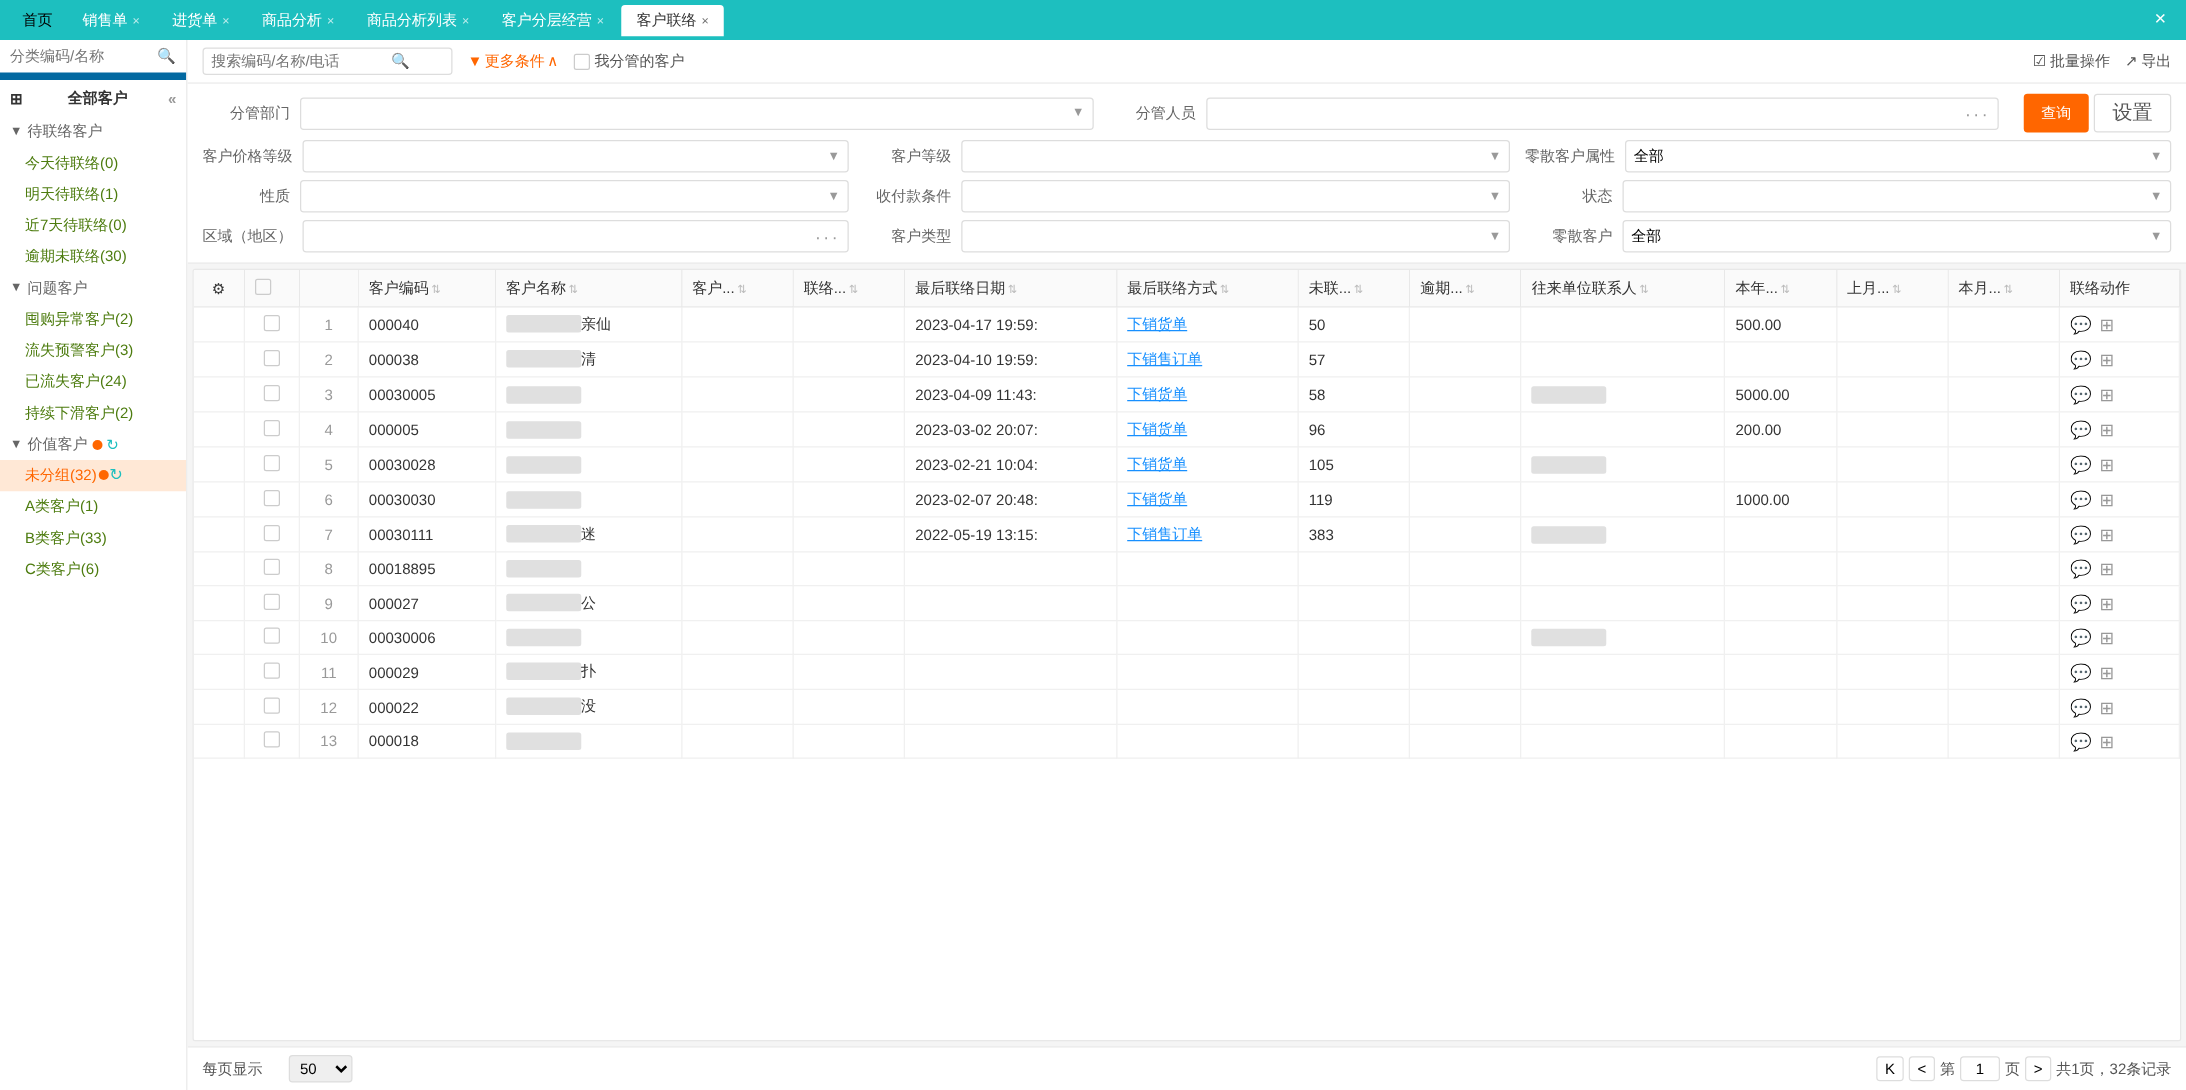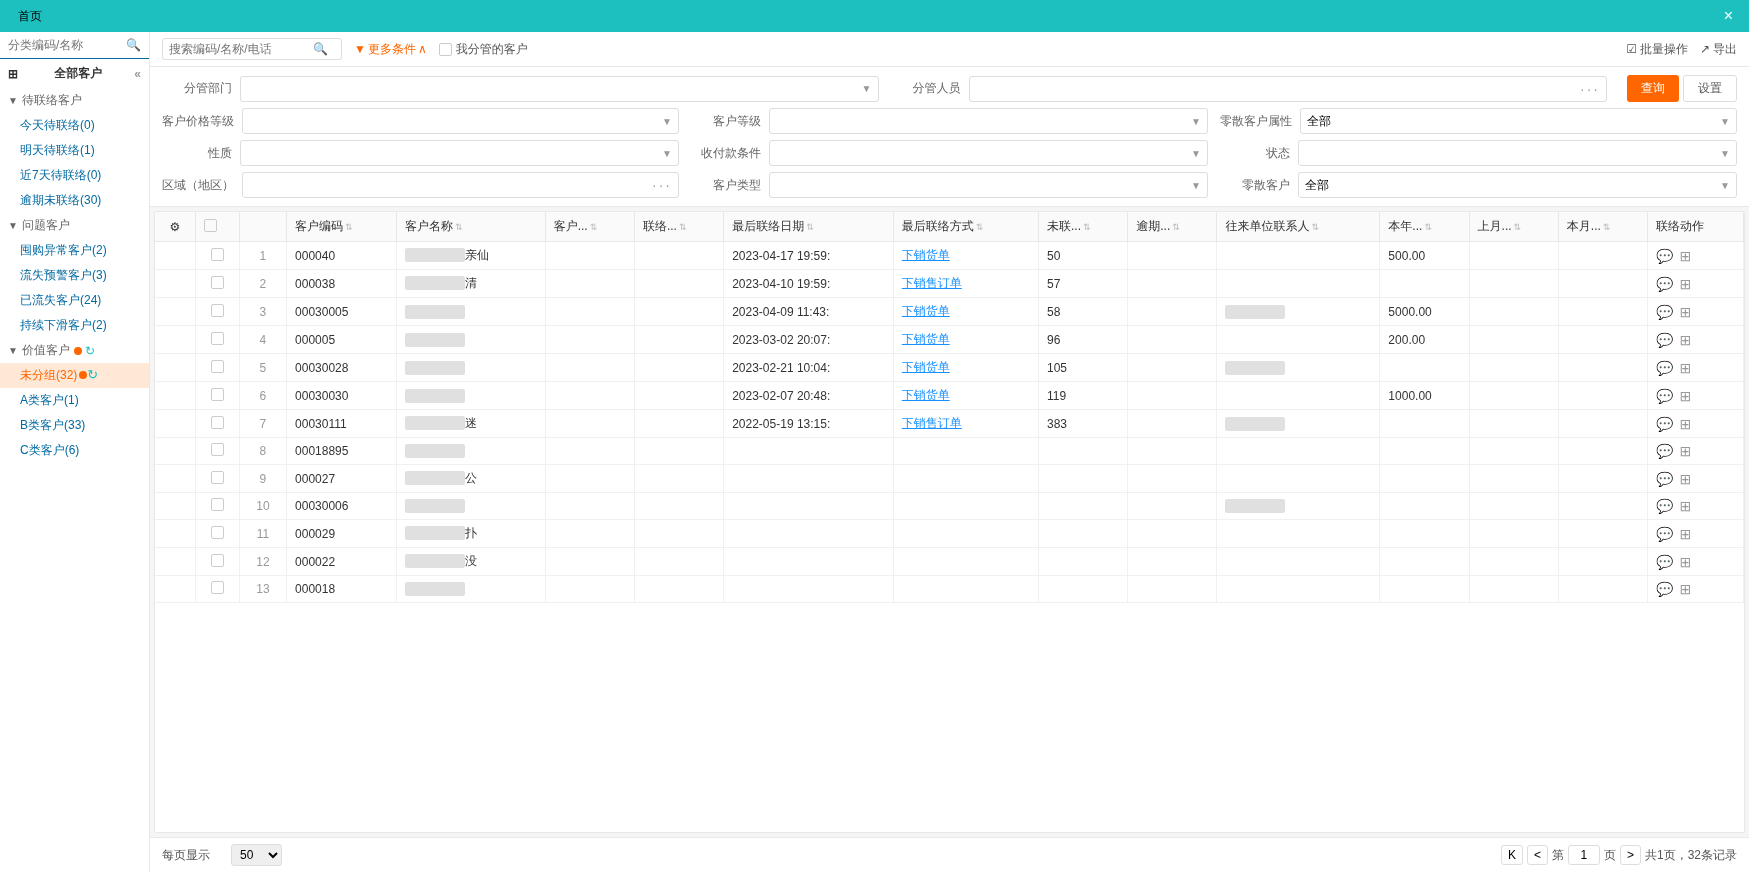--- a/index.html
+++ b/index.html
@@ -40,21 +40,21 @@
       background: #fff;
       border-right: 1px solid #e8e8e8;
       display: flex;
       flex-direction: column;
       overflow-y: auto;
     }
     .sidebar-search {
       display: flex;
       align-items: center;
       padding: 6px 8px;
-      border-bottom: 1px solid #0369a1;
+      border-bottom: 6px solid #0369a1;
       gap: 4px;
     }
     .sidebar-search input {
       border: none;
       outline: none;
       width: 100%;
       font-size: 12px;
       color: #999;
     }
     .sidebar-section-header {
@@ -72,21 +72,21 @@
       display: flex;
       align-items: center;
       padding: 4px 8px;
       color: #666;
       font-size: 12px;
       cursor: pointer;
     }
     .sidebar-group-title .arrow { margin-right: 4px; font-size: 10px; }
     .sidebar-item {
       padding: 4px 8px 4px 20px;
-      color: #0369a1;
+      color: #4d7c0f;
       cursor: pointer;
       font-size: 12px;
     }
     .sidebar-item.active { background: #ffe8d6; color: #ff6600; }
 
     
     .content-area {
       flex: 1;
       display: flex;
       flex-direction: column;
@@ -103,21 +103,21 @@
       border-bottom: 1px solid #e8e8e8;
       gap: 12px;
     }
     .filter-search {
       display: flex;
       align-items: center;
       border: 1px solid #ddd;
       border-radius: 3px;
       padding: 3px 6px;
       gap: 4px;
-      width: 180px;
+      width: 200px;
     }
     .filter-search input { border: none; outline: none; font-size: 12px; width: 140px; }
     .more-conditions {
       color: #ff6600;
       cursor: pointer;
       display: flex;
       align-items: center;
       gap: 2px;
       font-size: 12px;
     }
@@ -200,21 +200,21 @@
       cursor: pointer;
       font-size: 12px;
     }
     .btn-reset {
       background: #fff;
       color: #555;
       border: 1px solid #ddd;
       border-radius: 3px;
       padding: 4px 14px;
       cursor: pointer;
-      font-size: 12px;
+      font-size: 16px;
     }
 
     
     .table-wrapper {
       flex: 1;
       overflow: auto;
       background: #fff;
       margin: 4px;
       border: 1px solid #e8e8e8;
       border-radius: 2px;
@@ -308,20 +308,28 @@
       cursor: pointer;
     }
     .orange-dot { width: 8px; height: 8px; background: #ff6600; border-radius: 50%; display: inline-block; margin-left: 2px; }
     .refresh-icon { color: #1dbfbf; cursor: pointer; font-size: 13px; }
   </style>
 </head>
 <body>
 
 <div class="top-nav">
   <span class="top-nav-home">首页</span>
+  <div id="nav-tabs" style="display: flex; gap: 2px;">
+      <span class="nav-item">销售单<span class="close-x">×</span></span>
+      <span class="nav-item">进货单<span class="close-x">×</span></span>
+      <span class="nav-item">商品分析<span class="close-x">×</span></span>
+      <span class="nav-item">商品分析列表<span class="close-x">×</span></span>
+      <span class="nav-item">客户分层经营<span class="close-x">×</span></span>
+      <span class="nav-item active">客户联络<span class="close-x">×</span></span>
+    </div>
   <span class="top-nav-close">×</span>
 </div>
 
 <div class="main-layout">
 
   <div class="sidebar">
     <div class="sidebar-search">
       <input type="text" placeholder="分类编码/名称" style="">
       <span style="color:#999; cursor:pointer;">🔍</span>
     </div>

